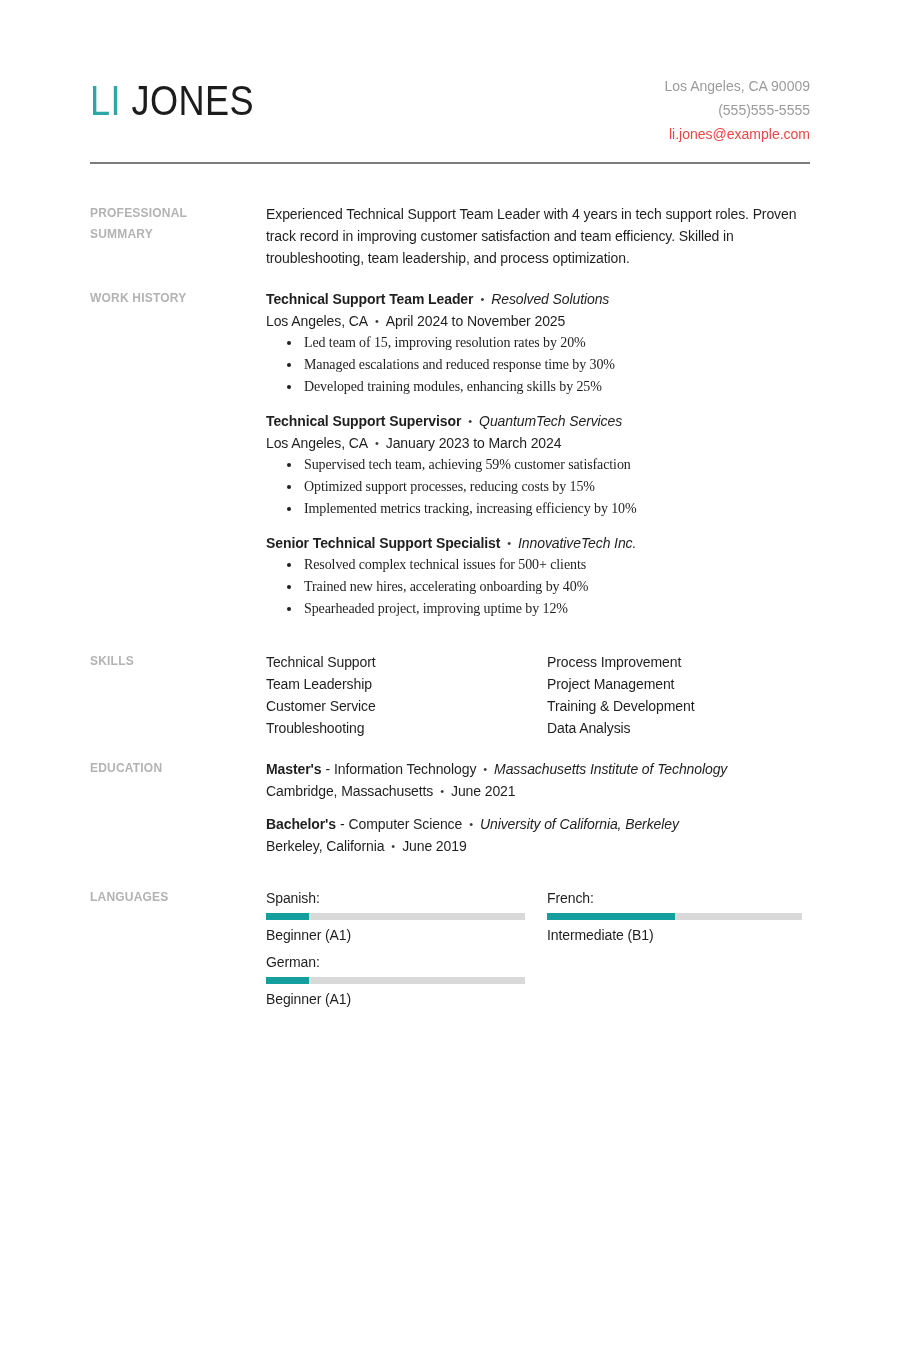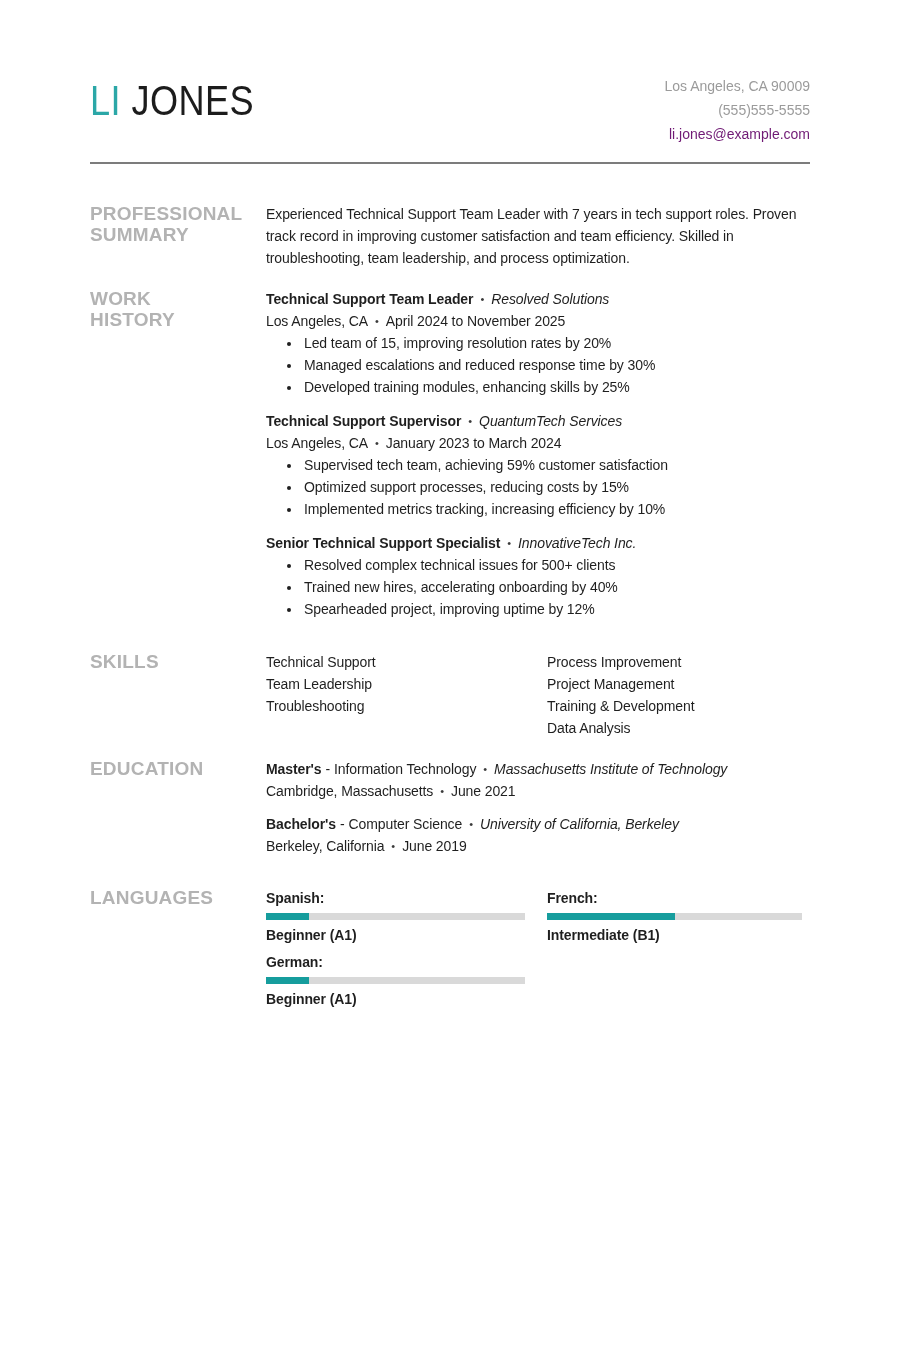--- a/index.html
+++ b/index.html
@@ -15,58 +15,58 @@
 
   
   .header { display:flex; justify-content:space-between; align-items:flex-start; }
   .name {
     font-size:42px; line-height:46px; font-weight:500; color:#1c1c1c;
     white-space:nowrap; transform:scaleX(0.86); transform-origin:left top;
     letter-spacing:0.5px; margin-top:4px;
   }
   .name .first { color:#2BA7A7; }
   .contact { text-align:right; font-size:14px; line-height:24px; color:#9b9b9b; letter-spacing:0; }
-  .contact .email { color:#701a75; text-decoration:none; display:block; cursor:pointer; }
+  .contact .email { color:#ef4444; text-decoration:none; display:block; cursor:pointer; }
 
   .rule { border:none; border-top:2px solid #7c7c7c; margin-top:16px; }
 
   
   .sections { margin-top:39px; }
   .section { display:flex; margin-bottom:19px; }
   .section-label {
     flex:0 0 176px; width:176px; padding-right:34px;
-    color:#b3b3b3; font-weight:bold; font-size:19px; line-height:21px;
+    color:#b3b3b3; font-weight:bold; font-size:12px; line-height:21px;
     letter-spacing:0.2px;
   }
   .section-content { flex:1; min-width:0; }
 
   
   .job { margin-bottom:12px; }
   .job-title { font-weight:bold; }
   .company { font-style:italic; }
   .dot-sep { color:#3a3a3a; padding:0 7px; font-size:11px; vertical-align:1px; }
   .dash-sep { padding:0 4px; }
   ul.bullets { margin:0; padding-left:36px; list-style:disc; }
-  ul.bullets li { padding-left:2px; }
+  ul.bullets li { padding-left:2px;font-family:Liberation Serif, serif; }
 
   
   .skills-grid { display:grid; grid-template-columns:281px 1fr; }
 
   
   ul.cert-list { margin:0; padding-left:36px; list-style:disc; }
   ul.cert-list li { padding-left:2px; }
 
   
   .edu-entry { margin-bottom:11px; }
   .degree { font-weight:bold; }
   .school { font-style:italic; }
 
   
   .lang-grid { display:grid; grid-template-columns:259px 255px; column-gap:22px; align-items:start; }
-  .lang-item { margin-bottom:5px;font-weight:bold; }
+  .lang-item { margin-bottom:5px; }
   .lang-bar { height:7px; background:#D9D9D9; margin:4px 0 4px 0; width:100%; }
   .lang-fill { height:100%; background:#169D9D; }
 </style>
 </head>
 <body>
 
 <div class="page">
 
   <div class="header">
     <h1 class="name"><span class="first">LI</span> <span class="last">JONES</span></h1>
@@ -77,21 +77,21 @@
     </div>
   </div>
 
   <hr class="rule">
 
   <div class="sections">
 
     <div class="section">
       <div class="section-label">PROFESSIONAL SUMMARY</div>
       <div class="section-content">
-        <p>Experienced Technical Support Team Leader with 7 years in tech support roles. Proven track record in improving customer satisfaction and team efficiency. Skilled in troubleshooting, team leadership, and process optimization.</p>
+        <p>Experienced Technical Support Team Leader with 4 years in tech support roles. Proven track record in improving customer satisfaction and team efficiency. Skilled in troubleshooting, team leadership, and process optimization.</p>
       </div>
     </div>
 
     <div class="section">
       <div class="section-label">WORK HISTORY</div>
       <div class="section-content">
 
         <div class="job">
           <div><span class="job-title">Technical Support Team Leader</span><span class="dot-sep">•</span><span class="company">Resolved Solutions</span></div>
           <div><span>Los Angeles, CA</span><span class="dot-sep">•</span><span>April 2024 to November 2025</span></div>
@@ -124,20 +124,21 @@
       </div>
     </div>
 
     <div class="section">
       <div class="section-label">SKILLS</div>
       <div class="section-content">
         <div class="skills-grid">
           <div>
             <div>Technical Support</div>
             <div>Team Leadership</div>
+            <div>Customer Service</div>
             <div>Troubleshooting</div>
           </div>
           <div>
             <div>Process Improvement</div>
             <div>Project Management</div>
             <div>Training &amp; Development</div>
             <div>Data Analysis</div>
           </div>
         </div>
       </div>

